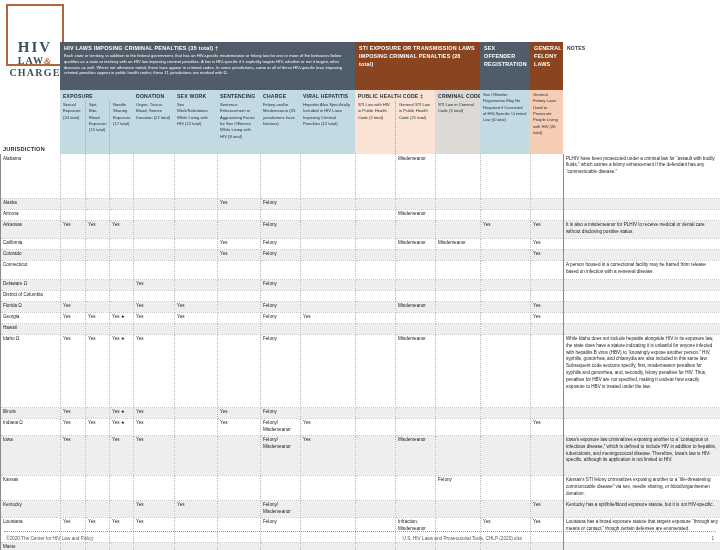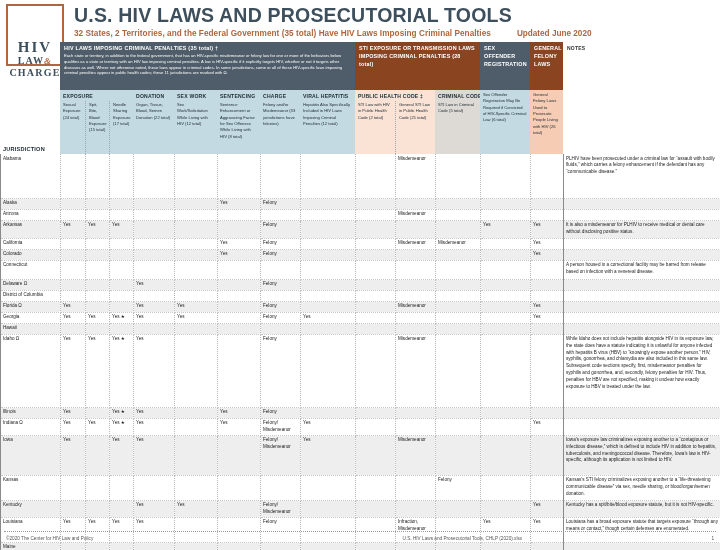--- a/index.html
+++ b/index.html
@@ -198,27 +198,20 @@
   <div class="banner">
     <div class="logo-box">
       <div class="logo-l1">THE CENTER</div>
       <div class="logo-l2">FOR</div>
       <div class="logo-rule"></div>
       <div class="logo-hiv">HIV</div>
       <div class="logo-law">
         <span>LAW</span><span class="logo-amp">&amp;</span>
       </div>
       <div class="logo-policy">CHARGE</div>
-    </div>
-    <div class="title-wrap">
-      <div class="main-title">U.S. HIV LAWS AND PROSECUTORIAL TOOLS</div>
-      <div class="subtitle-row">
-        <div class="subtitle">32 States, 2 Territories, and the Federal Government (35 total) Have HIV Laws Imposing Criminal Penalties</div>
-        <div class="updated">Updated June 2020</div>
-      </div>
     </div>
   </div>
 
   <div class="band1">
     <div class="band-hiv" style="width:295px">
       <div class="bt">HIV LAWS IMPOSING CRIMINAL PENALTIES (35 total) †</div>
       <div class="bd">Each state or territory, in addition to the federal government, that has an HIV-specific misdemeanor or felony law for one or more of the behaviors below qualifies as a state or territory with an HIV law imposing criminal penalties. A law is HIV-specific if it explicitly targets HIV, whether or not it targets other diseases as well. Where not otherwise noted, these laws appear in criminal codes. In some jurisdictions, some or all of these HIV-specific laws imposing criminal penalties appear in public health codes; these 11 jurisdictions are marked with Ω.</div>
     </div>
     <div class="band-sti" style="width:125px">
       <div class="bt">STI EXPOSURE OR TRANSMISSION LAWS IMPOSING CRIMINAL PENALTIES (28 total)</div>

